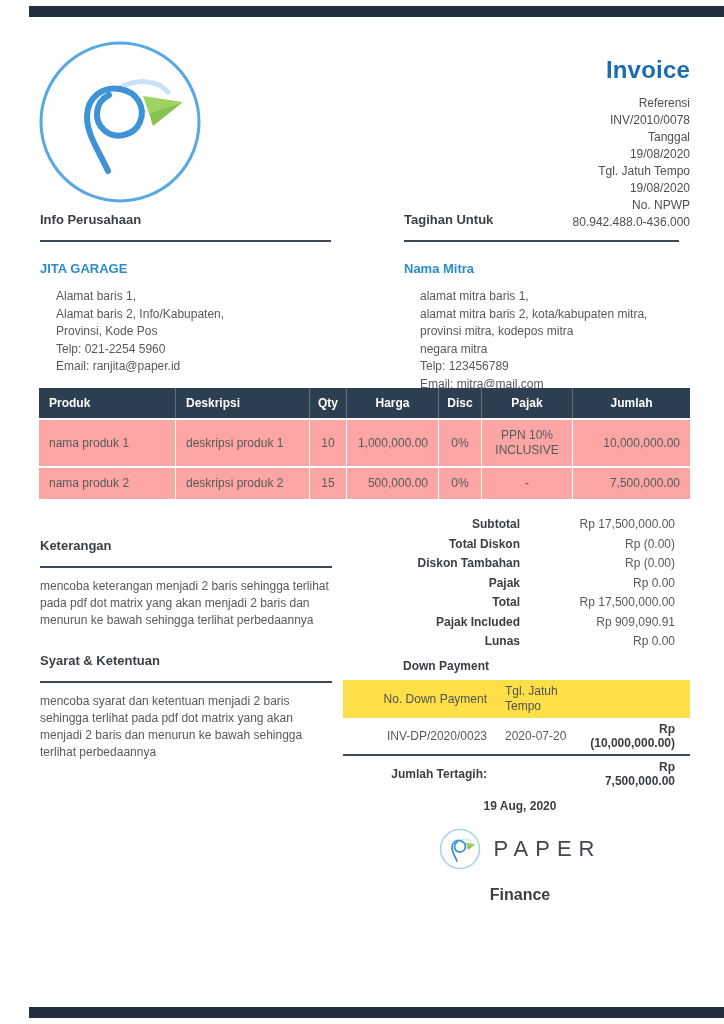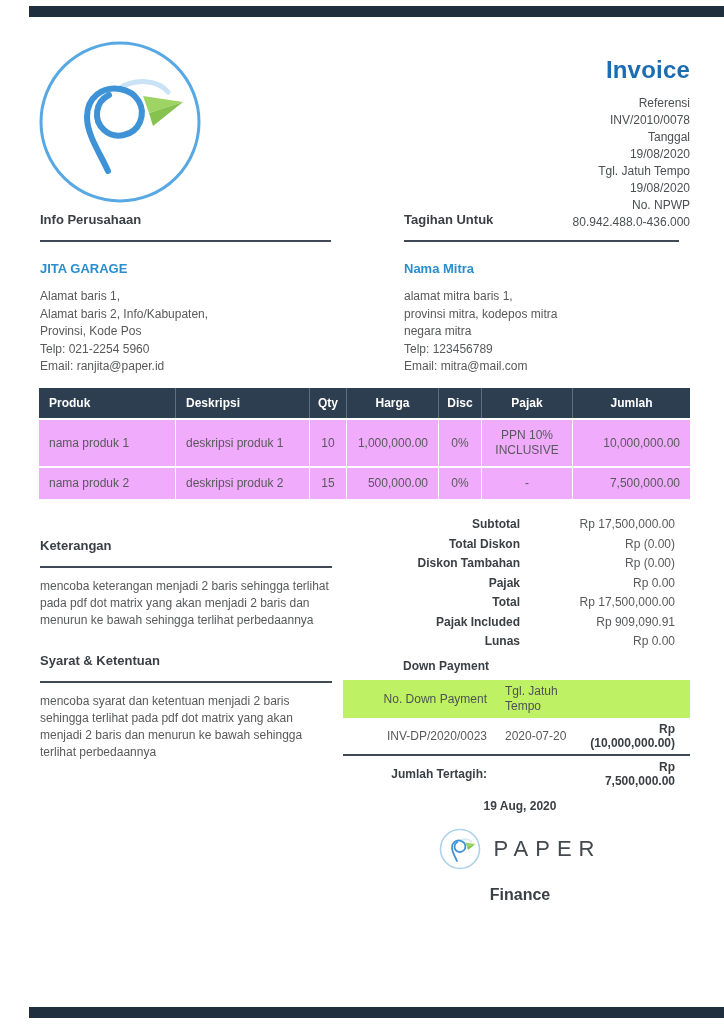--- a/index.html
+++ b/index.html
@@ -30,29 +30,29 @@
   .refs .ref-value { width:172px; text-align:right; }
 
   
   .party { position:absolute; top:212px; }
   .party.left { left:40px; width:291px; }
   .party.right { left:404px; width:275px; }
   .sec-heading { font-size:13px; font-weight:bold; color:#3a3f44; }
   .sec-divider { height:2px; background:#3f4a56; margin-top:13px; }
   .party-name { margin-top:19px; font-size:13px; font-weight:bold; color:#2a8dce; }
   .party-lines { margin-top:12px; font-size:12px; color:#58595b; }
-  .party-lines div { line-height:17.5px; }
+  .party-lines div { line-height:17.5px;margin-left:16px; }
 
   
   .items { position:absolute; left:39px; top:388px; width:651px; font-size:12px; }
   .trow { display:flex; width:100%; }
   .thead { background:#2d3e50; color:#ffffff; font-weight:bold; }
   .thead .cell { padding:8px 10px; line-height:14px; border-left:1px solid rgba(255,255,255,0.25); display:flex; align-items:center; }
   .thead .cell:first-child { border-left:none; }
-  .tbody-row { background:#f0abfc; margin-top:2px; }
+  .tbody-row { background:#fca5a5; margin-top:2px; }
   .tbody-row .cell { padding:8px 10px; line-height:15px; border-left:1px solid #ffffff; display:flex; align-items:center; min-height:31px; }
   .tbody-row .cell:first-child { border-left:none; }
   .c0 { width:136px; justify-content:flex-start; text-align:right; }
   .c1 { width:134px; justify-content:flex-start; text-align:left; }
   .c2 { width:37px;  justify-content:center; text-align:center; padding-left:2px !important; padding-right:2px !important; }
   .c3 { width:92px;  justify-content:flex-end; text-align:right; }
   .c4 { width:43px;  justify-content:center; text-align:center; padding-left:2px !important; padding-right:2px !important; }
   .c5 { width:91px;  justify-content:center; text-align:center; padding-left:4px !important; padding-right:4px !important; }
   .c6 { width:118px; justify-content:flex-end; text-align:right; }
   .thead .c3, .thead .c6 { justify-content:center; text-align:center; }
@@ -66,21 +66,21 @@
 
   
   .textblock { position:absolute; left:40px; width:292px; }
   .textblock.notes { top:538px; }
   .textblock.terms { top:653px; }
   .textblock p { margin-top:10px; font-size:12px; line-height:17px; color:#58595b; }
 
   
   .dp { position:absolute; left:343px; top:659px; width:347px; font-size:12px; }
   .dp-title { font-weight:bold; color:#3a3f44; margin-left:60px; }
-  .dp-head { display:flex; background:#bef264; margin-top:7px; min-height:34px; color:#4f5255; }
+  .dp-head { display:flex; background:#fde047; margin-top:7px; min-height:34px; color:#4f5255; }
   .dp-c1 { width:154px; text-align:right; padding:4px 10px 4px 4px; display:flex; align-items:center; justify-content:flex-end; }
   .dp-c2 { width:86px; text-align:left; padding:4px 4px 4px 8px; display:flex; align-items:center; line-height:15px; }
   .dp-c3 { flex:1; text-align:right; padding:4px 15px 4px 4px; display:flex; align-items:center; justify-content:flex-end; }
   .dp-row { display:flex; min-height:30px; color:#58595b; }
   .dp-row .dp-c3 { font-weight:bold; color:#3a3f44; }
   .dp-divider { height:2px; background:#3f4a56; }
   .dp-total { display:flex; min-height:32px; font-weight:bold; color:#3a3f44; }
 
   
   .footer { position:absolute; left:350px; top:799px; width:340px; text-align:center; }
@@ -136,20 +136,21 @@
     <div>Email: ranjita@paper.id</div>
   </div>
 </div>
 
 <div class="party right">
   <div class="sec-heading">Tagihan Untuk</div>
   <div class="sec-divider"></div>
   <div class="party-name">Nama Mitra</div>
   <div class="party-lines">
     <div>alamat mitra baris 1,</div>
+    <div>alamat mitra baris 2, kota/kabupaten mitra,</div>
     <div>provinsi mitra, kodepos mitra</div>
     <div>negara mitra</div>
     <div>Telp: 123456789</div>
     <div>Email: mitra@mail.com</div>
   </div>
 </div>
 
 <div class="items">
   <div class="trow thead">
     <div class="cell c0">Produk</div>

